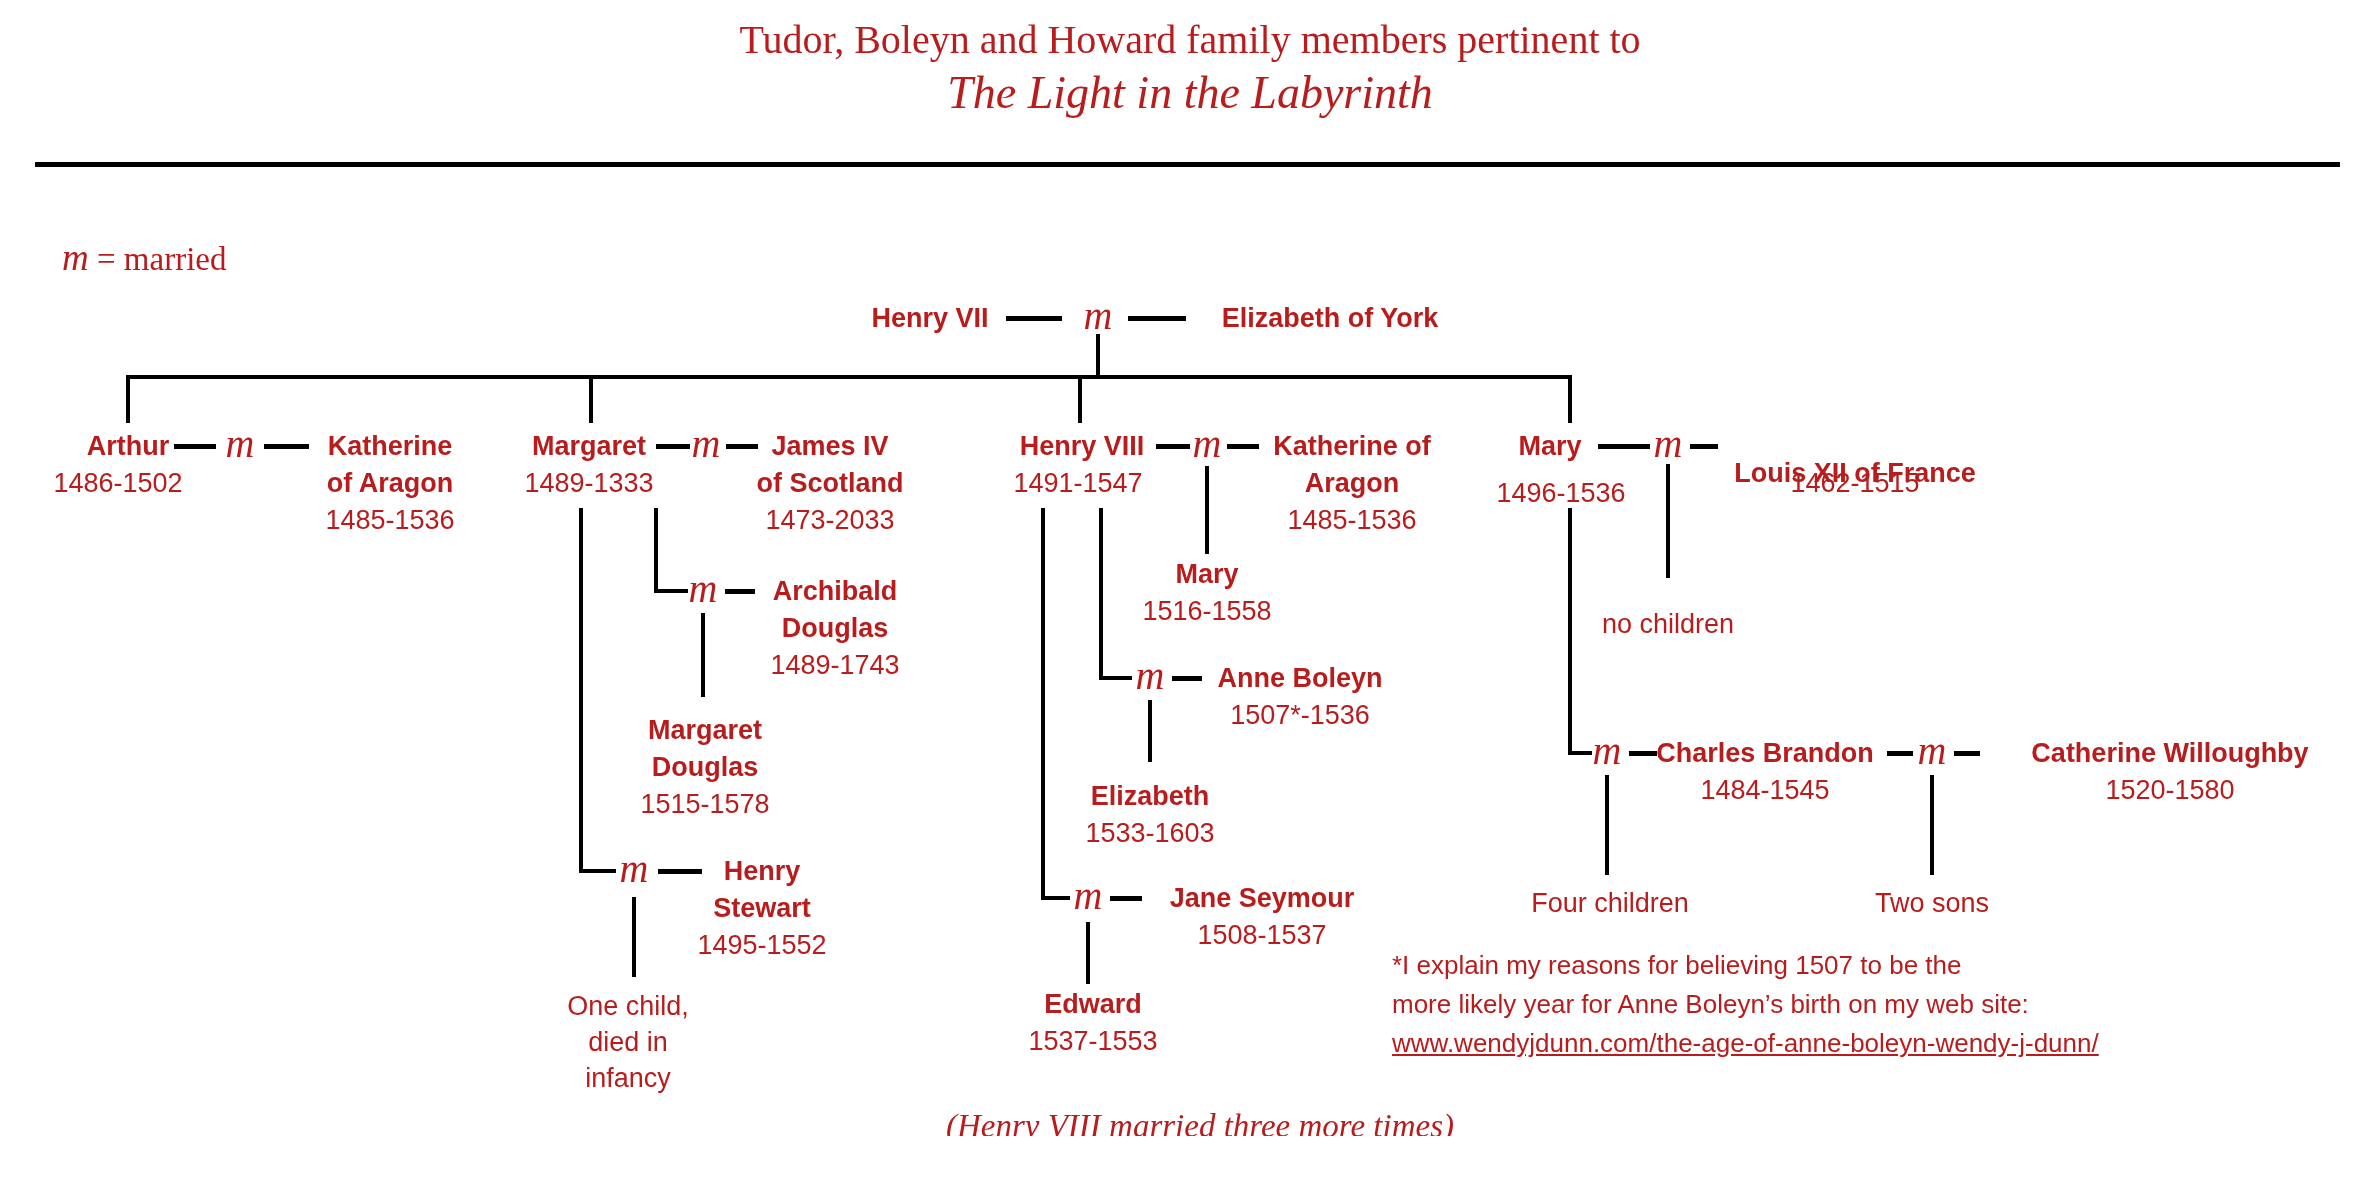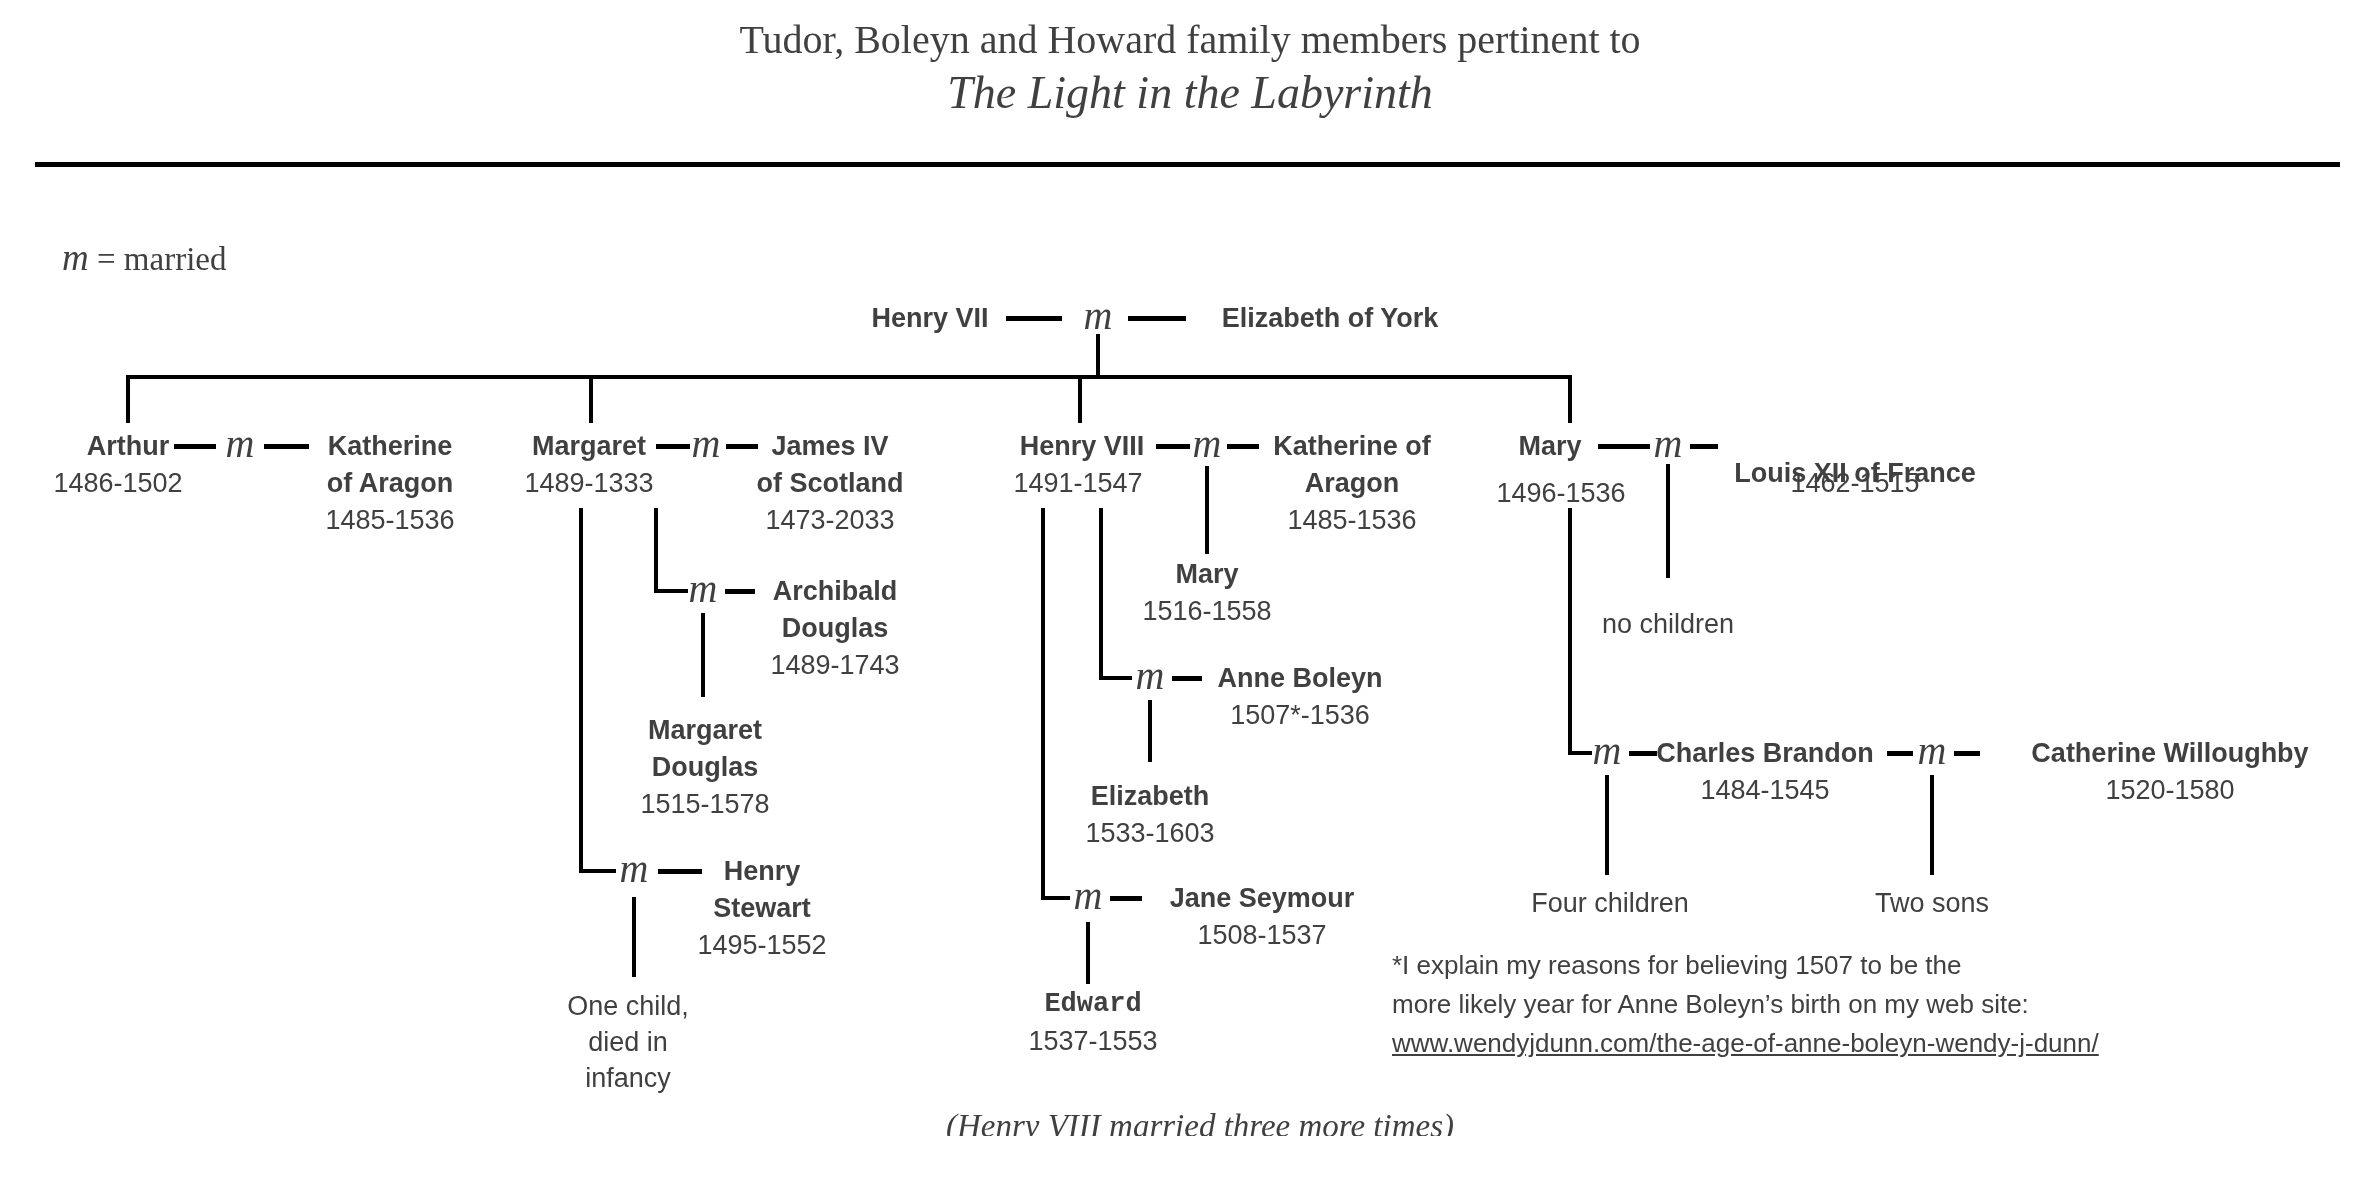--- a/index.html
+++ b/index.html
@@ -1,16 +1,16 @@
 <!DOCTYPE html>
 <html><head>
 <meta charset="utf-8">
 <style>
   html,body{margin:0;padding:0;background:#fff;}
-  #canvas{position:relative;width:2376px;height:1136px;background:#ffffff;color:#404040;overflow:hidden;}
+  #canvas{position:relative;width:2376px;height:1136px;background:#ffffff;color:#b91c1c;overflow:hidden;}
 
   
   .ttl1{position:absolute;transform:translateX(-50%);font:400 40px/48px "Liberation Serif",serif;white-space:nowrap;}
   .ttl2{position:absolute;transform:translateX(-50%);font:italic 400 46px/54px "Liberation Serif",serif;white-space:nowrap;}
   .b{position:absolute;transform:translateX(-50%);font:700 27px/37px "Liberation Sans",sans-serif;white-space:nowrap;}
   .r{position:absolute;transform:translateX(-50%);font:400 27px/37px "Liberation Sans",sans-serif;white-space:nowrap;}
   .m{position:absolute;transform:translateX(-50%);font:italic 400 40px/40px "Liberation Serif",serif;white-space:nowrap;}
   .fn{position:absolute;font:400 26px/39px "Liberation Sans",sans-serif;white-space:nowrap;}
   .cap{position:absolute;transform:translateX(-50%);font:italic 400 33px/40px "Liberation Serif",serif;white-space:nowrap;}
   .legend{position:absolute;font:400 33px/40px "Liberation Serif",serif;white-space:nowrap;}
@@ -120,21 +120,21 @@
   <div class="b" style="left:1150px;top:778px;">Elizabeth</div>
   <div class="r" style="left:1150px;top:815px;">1533-1603</div>
 
   <div class="vl" style="left:1041px;top:508px;height:392px;"></div>
   <div class="hl" style="left:1041px;top:896px;width:29px;"></div>
   <div class="m" style="left:1088px;top:876px;">m</div>
   <div class="dash" style="left:1110px;top:896px;width:32px;"></div>
   <div class="b" style="left:1262px;top:880px;">Jane Seymour</div>
   <div class="r" style="left:1262px;top:917px;">1508-1537</div>
   <div class="vl" style="left:1086px;top:922px;height:62px;"></div>
-  <div class="b" style="left:1093px;top:986px;font-family:Liberation Mono, monospace;">Edward</div>
+  <div class="b" style="left:1093px;top:986px;">Edward</div>
   <div class="r" style="left:1093px;top:1023px;">1537-1553</div>
 
   <div class="vl" style="left:1666px;top:464px;height:114px;"></div>
   <div class="r" style="left:1668px;top:606px;">no children</div>
 
   <div class="vl" style="left:1568px;top:508px;height:247px;"></div>
   <div class="hl" style="left:1568px;top:751px;width:24px;"></div>
   <div class="m" style="left:1607px;top:731px;">m</div>
   <div class="dash" style="left:1629px;top:751px;width:28px;"></div>
   <div class="b" style="left:1765px;top:735px;">Charles Brandon</div>

